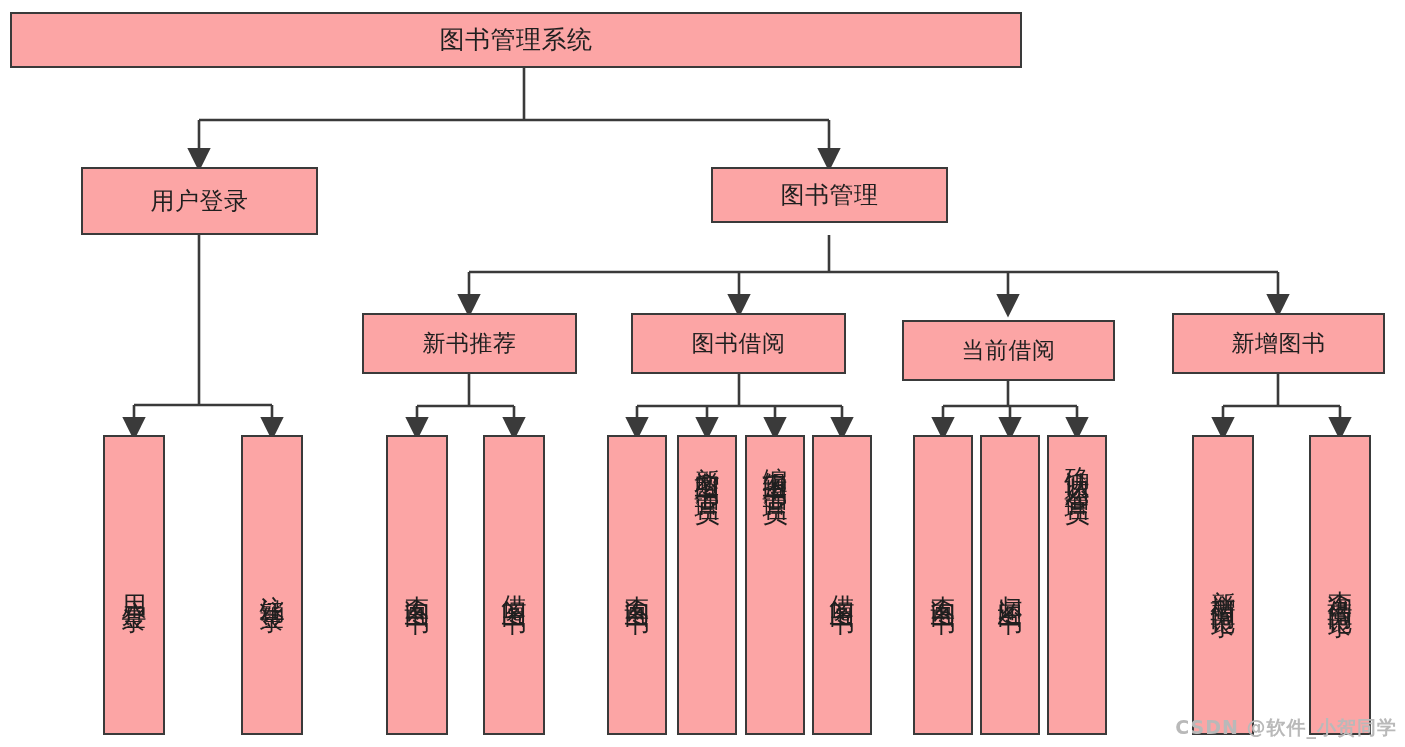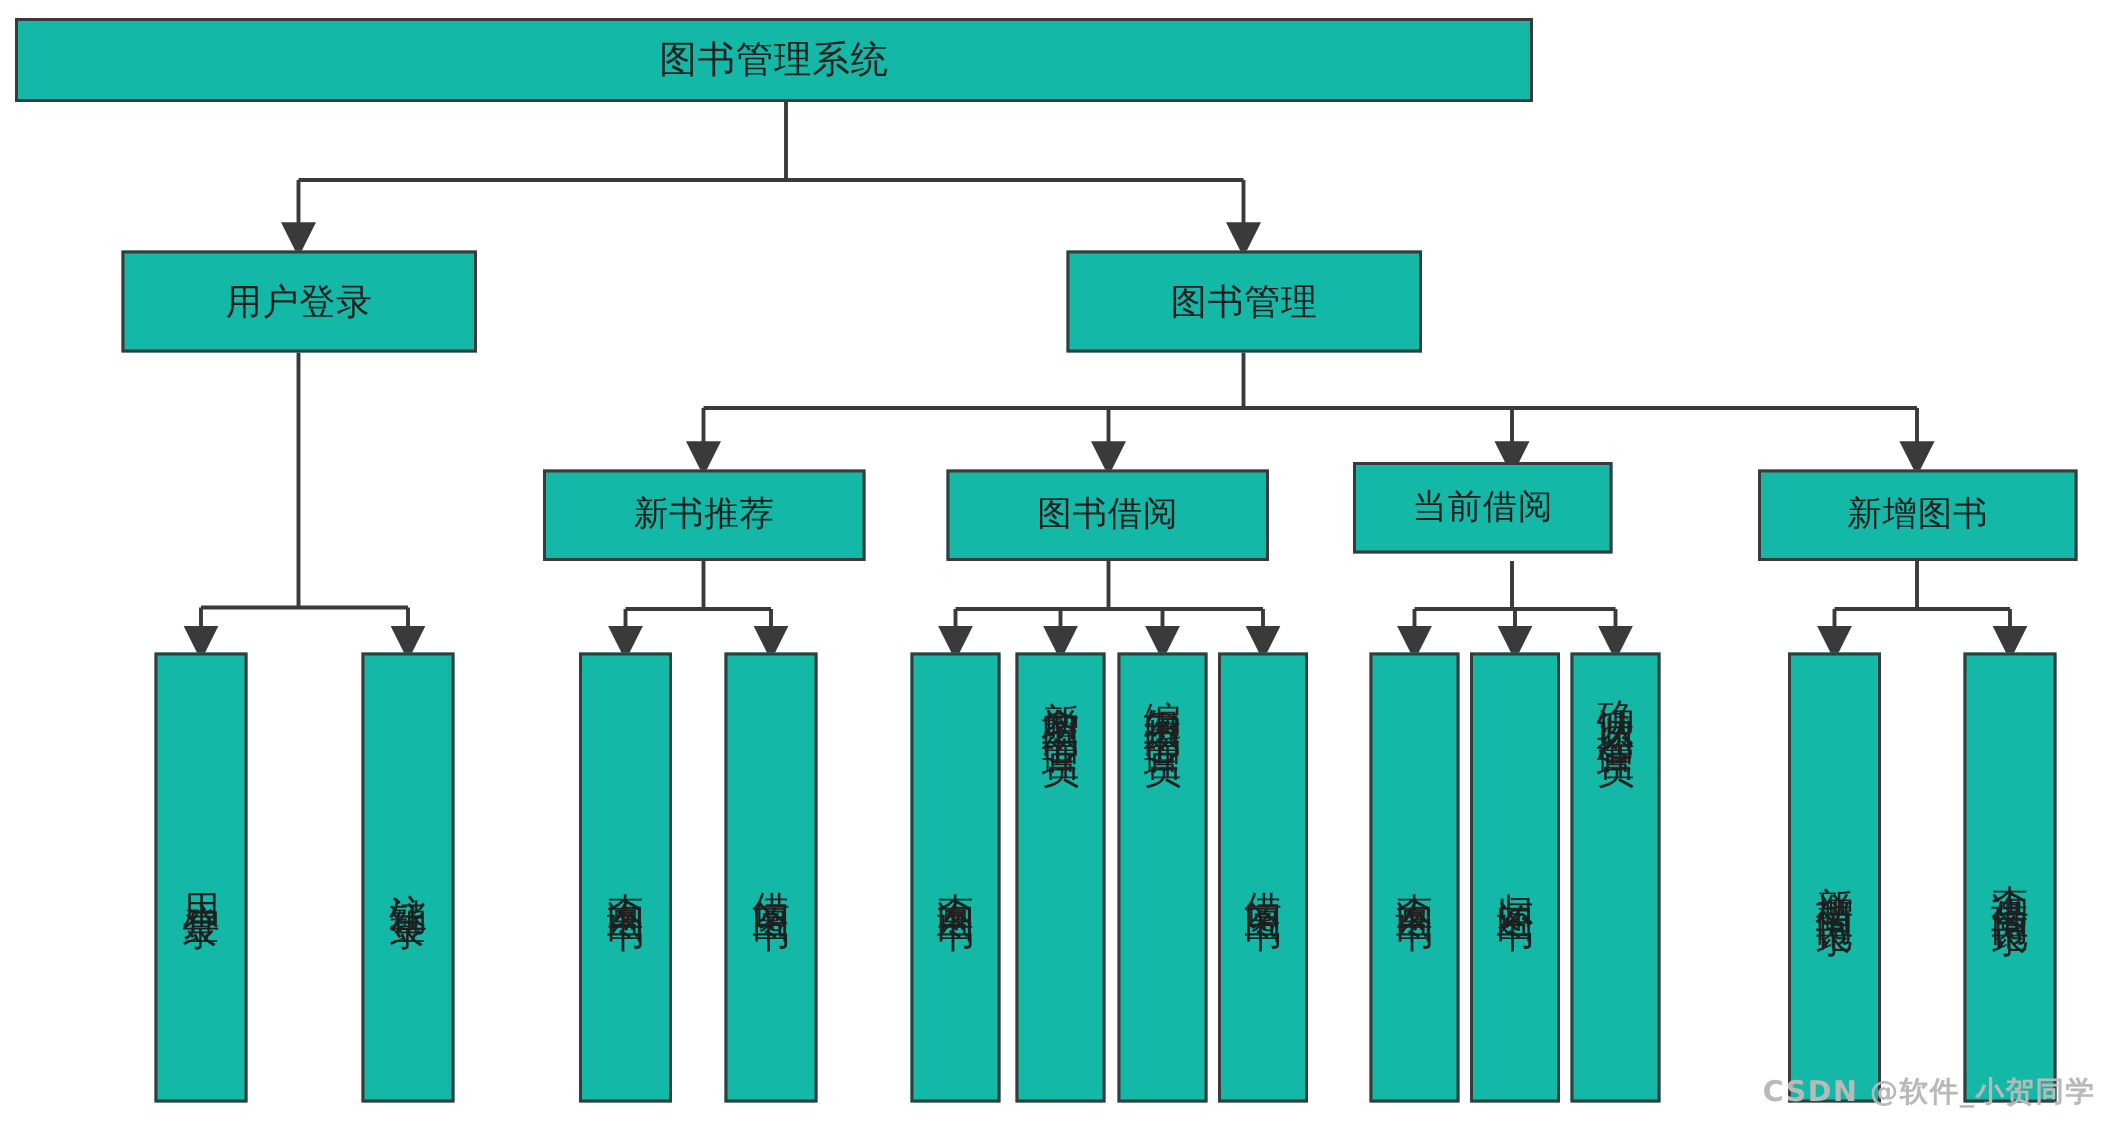--- a/index.html
+++ b/index.html
@@ -9,21 +9,21 @@
     background:#ffffff;
     font-family:"DejaVu Sans","Liberation Sans",sans-serif;
     overflow:hidden;
   }
   #canvas{position:relative;width:1405px;height:747px;}
   svg#edges{position:absolute;left:0;top:0;width:1405px;height:747px;}
 
   .node{
     position:absolute;
     box-sizing:border-box;
-    background:#14b8a6;
+    background:#fca5a5;
     border:2.5px solid #3a3a3a;
     display:flex;
     align-items:center;
     justify-content:center;
     color:#1f1f1f;
   }
   .node .label{
     display:block;
     line-height:1.18;
     letter-spacing:0.5px;
@@ -116,33 +116,33 @@
   </svg>
 
   <div class="node node-root" style="left:10px;top:12px;width:1012px;height:56px;">
     <span class="label">图书管理系统</span>
   </div>
 
   <div class="node node-l2" style="left:81px;top:167px;width:237px;height:68px;">
     <span class="label">用户登录</span>
   </div>
 
-  <div class="node node-l2" style="left:711px;top:167px;width:237px;height:68px;">
+  <div class="node node-l2" style="left:711px;top:167px;width:237px;height:56px;">
     <span class="label">图书管理</span>
   </div>
 
   <div class="node node-l3" style="left:362px;top:313px;width:215px;height:61px;">
     <span class="label">新书推荐</span>
   </div>
 
   <div class="node node-l3" style="left:631px;top:313px;width:215px;height:61px;">
     <span class="label">图书借阅</span>
   </div>
 
-  <div class="node node-l3" style="left:902px;top:308px;width:173px;height:61px;">
+  <div class="node node-l3" style="left:902px;top:320px;width:213px;height:61px;">
     <span class="label">当前借阅</span>
   </div>
 
   <div class="node node-l3" style="left:1172px;top:313px;width:213px;height:61px;">
     <span class="label">新增图书</span>
   </div>
 
   <div class="node node-leaf leaf-short" style="left:103px;top:435px;width:62px;height:300px;">
     <span class="label">用户登录</span>
   </div>

